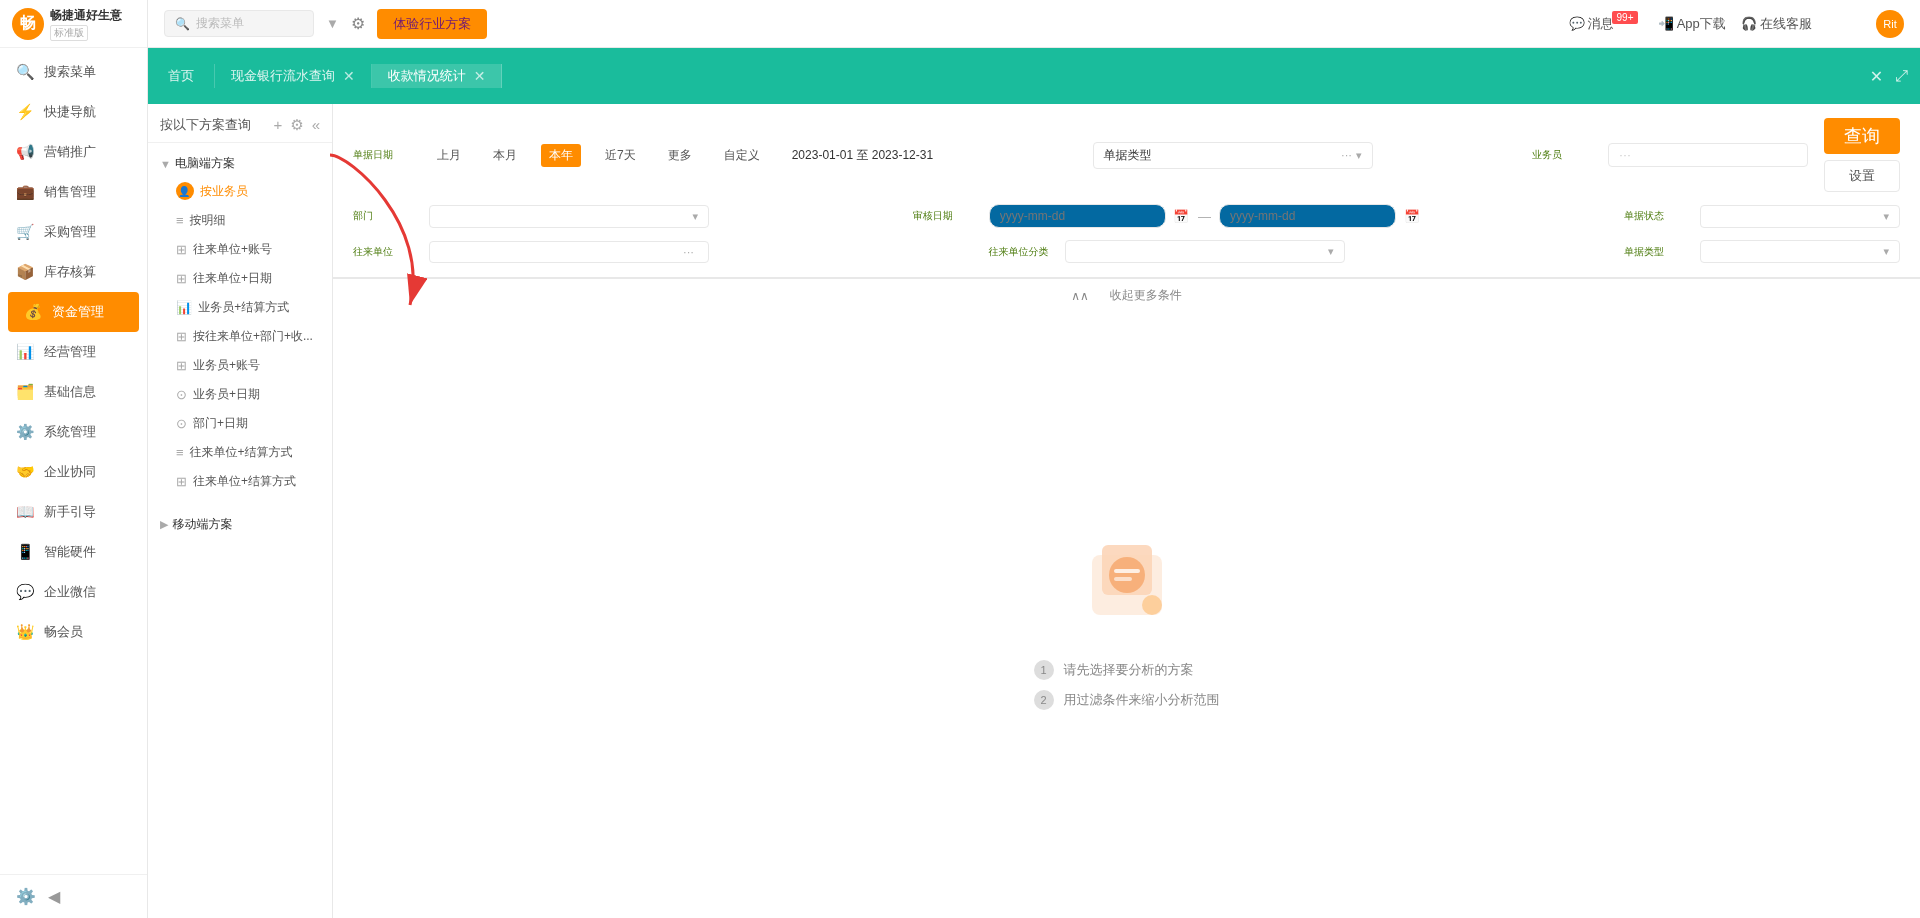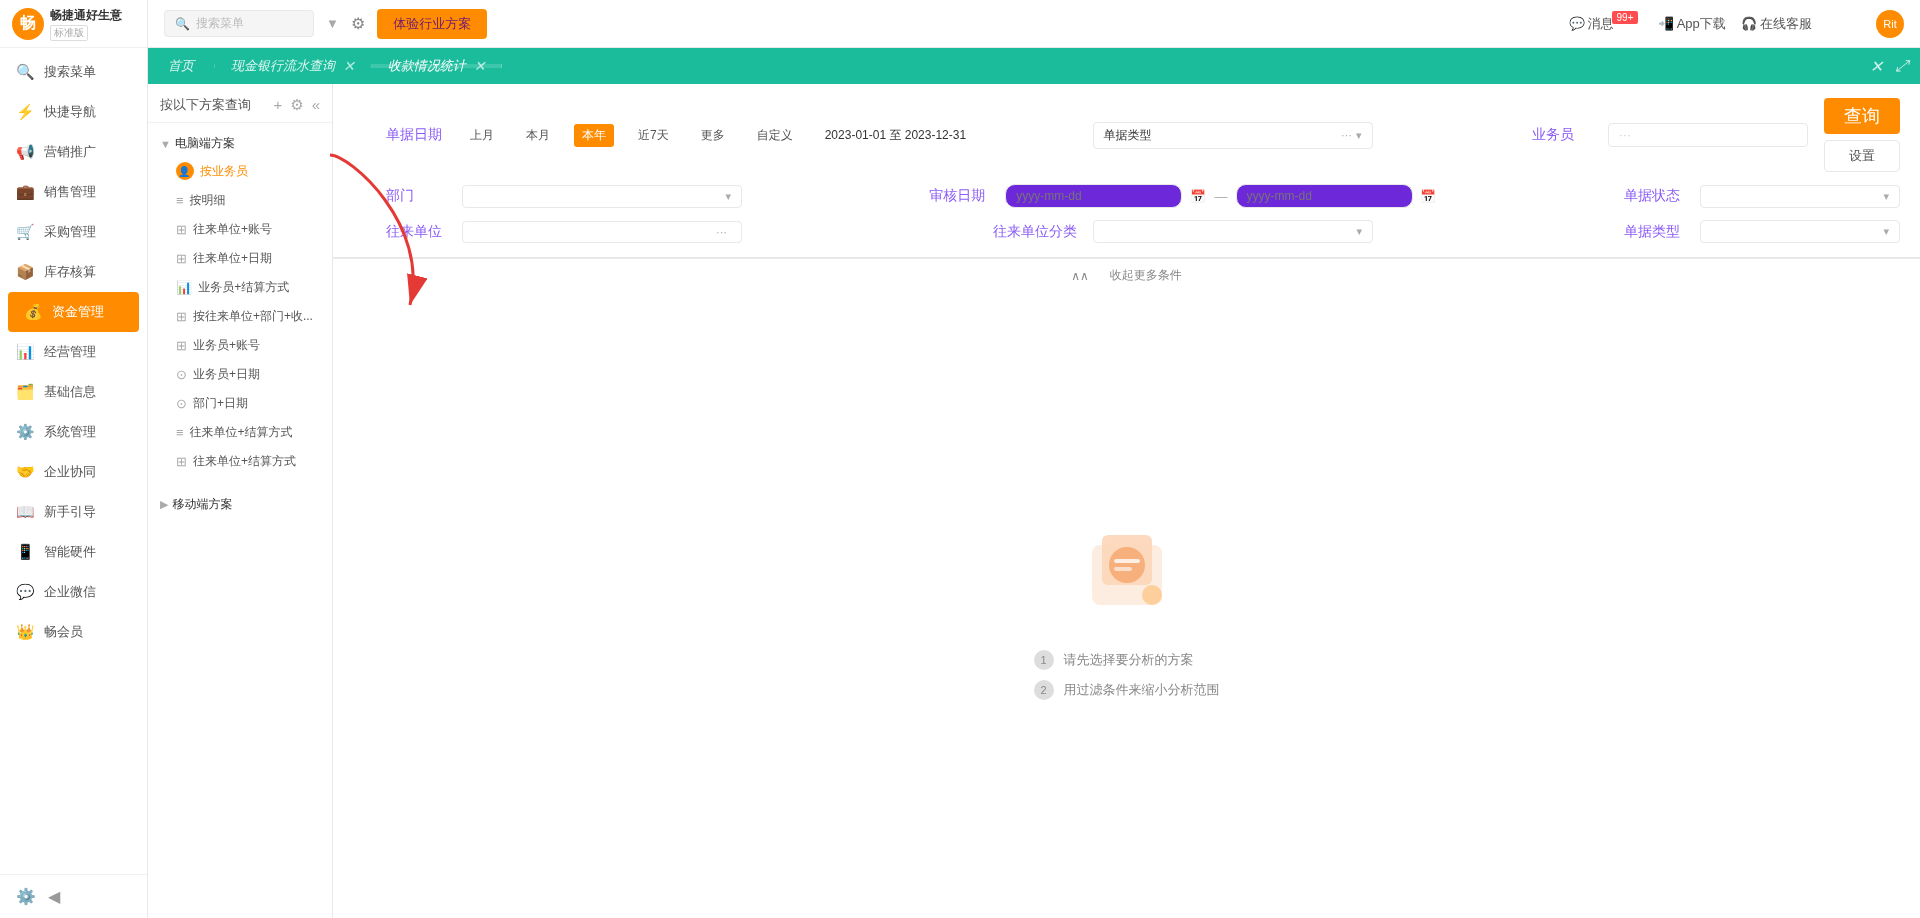--- a/index.html
+++ b/index.html
@@ -46,23 +46,22 @@
     }
     .topbar-right { margin-left: auto; display: flex; align-items: center; gap: 16px; color: #555; font-size: 13px; }
     .topbar-badge {
       background: #ff4d4f; color: #fff; border-radius: 2px;
       font-size: 10px; padding: 1px 5px; position: relative; top: -6px; left: -4px;
     }
     .gear-icon { color: #888; font-size: 16px; cursor: pointer; }
 
     
     .tabbar {
-      height: 36px; background: #1abc9c; display: flex; align-items: stretch;
+      height: 56px; background: #1abc9c; display: flex; align-items: stretch;
       padding: 16px 0;
-      font-style: italic;
     }
     .tab {
       display: flex; align-items: center; padding: 0 16px; color: rgba(255,255,255,0.85);
       font-size: 13px; cursor: pointer; border-right: 1px solid rgba(255,255,255,0.2);
       position: relative;
     }
     .tab.home { padding: 0 20px; }
     .tab.active { background: rgba(255,255,255,0.15); color: #fff; }
     .tab-close { margin-left: 8px; color: rgba(255,255,255,0.7); font-size: 14px; cursor: pointer; }
     .tab-spacer { flex: 1; }
@@ -111,37 +110,37 @@
     .scheme-item.active { color: #ff8c00; }
     .scheme-item .item-icon { margin-right: 6px; font-size: 13px; color: #aaa; }
 
     
     .right-panel { flex: 1; display: flex; flex-direction: column; overflow: hidden; }
 
     .filter-area { background: #fff; padding: 14px 20px; border-bottom: 1px solid #e8e8e8; }
     .filter-row { display: flex; align-items: center; gap: 16px; margin-bottom: 12px; flex-wrap: wrap; }
     .filter-row:last-child { margin-bottom: 0; }
 
-    .filter-label { color: #8b5cf6; font-size: 14px; min-width: 60px; margin-left: 33px; }
+    .filter-label { color: #4d7c0f; font-size: 10px; min-width: 60px; }
     .date-tabs { display: flex; gap: 16px; align-items: center; }
     .date-tab { padding: 3px 8px; font-size: 12px; color: #555; cursor: pointer; border-radius: 3px; }
     .date-tab.active { background: #ff8c00; color: #fff; border-radius: 3px; }
     .date-range { font-size: 12px; color: #333; margin-left: 8px; }
 
     .filter-select {
       display: flex; align-items: center; border: 1px solid #e8e8e8; border-radius: 4px;
       padding: 4px 10px; font-size: 12px; color: #333; cursor: pointer; min-width: 200px;
       background: #fff;
     }
     .filter-select .caret { margin-left: auto; color: #aaa; font-size: 11px; }
 
     .filter-input-group { display: flex; align-items: center; gap: 8px; }
     .filter-input {
       border: 1px solid #e8e8e8; border-radius: 10px; padding: 4px 10px;
-      font-size: 12px; color: #ccc; min-width: 140px; background: #6d28d9;
+      font-size: 12px; color: #ccc; min-width: 140px; background: #0369a1;
     }
     .filter-dash { color: #aaa; }
 
     .query-btn {
       background: #ff8c00; color: #fff; border: none; border-radius: 4px;
       padding: 6px 20px; font-size: 18px; cursor: pointer;
     }
     .setting-btn {
       background: #fff; color: #555; border: 1px solid #e8e8e8; border-radius: 4px;
       padding: 6px 16px; font-size: 13px; cursor: pointer;

